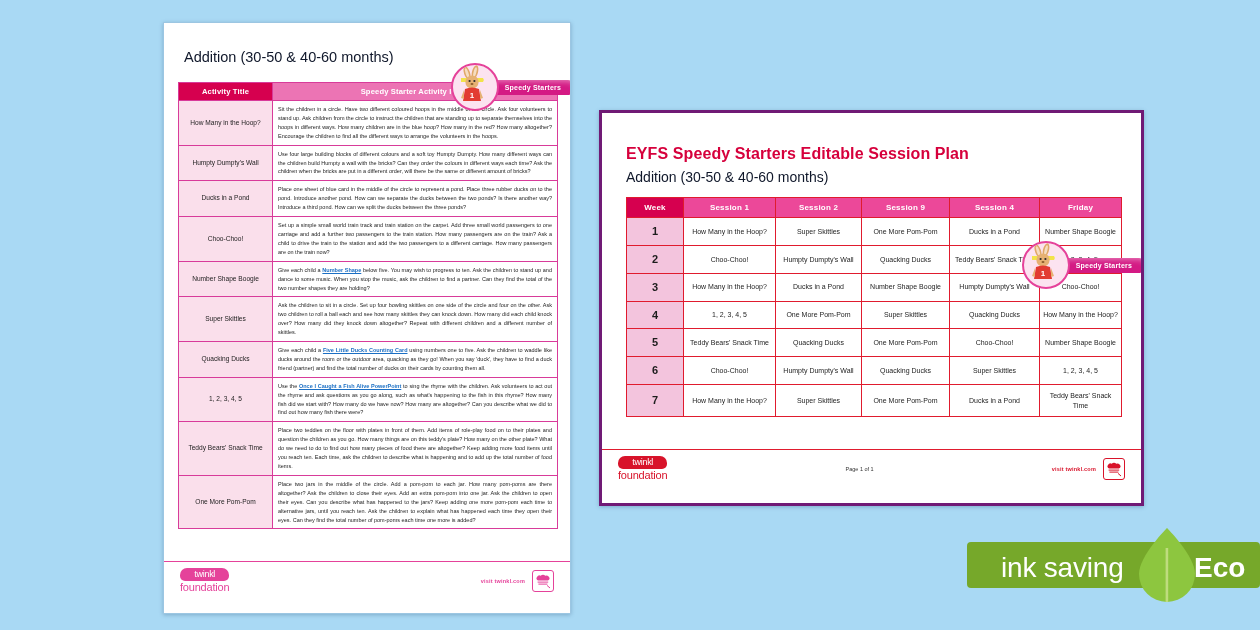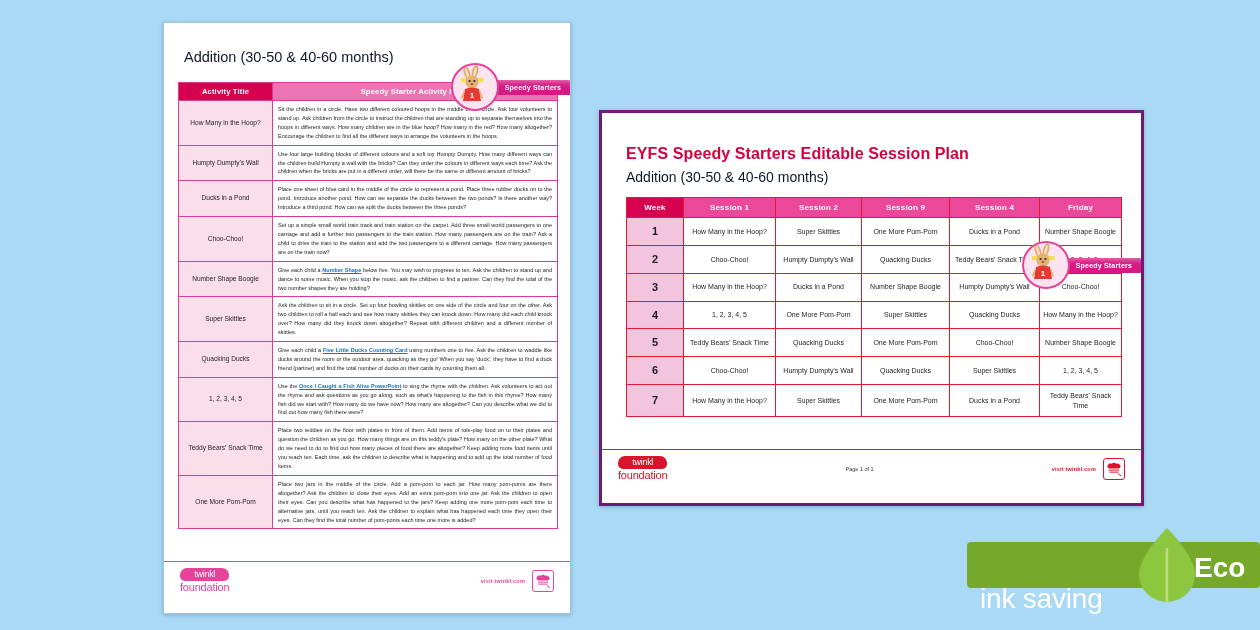--- a/index.html
+++ b/index.html
@@ -253,26 +253,25 @@
     position: absolute;
     left: 0;
     top: 12px;
     width: 293px;
     height: 46px;
     background: #76a82a;
     border-radius: 4px;
   }
   .eco-text {
     position: absolute;
-    left: 13px;
+    left: 34px;
     top: 22px;
     font-size: 28px;
     color: #ffffff;
     letter-spacing: -.2px;
-    margin-top: 31px;
   }
   .eco-leaf {
     position: absolute;
     left: 162px;
     top: -4px;
     width: 76px;
     height: 76px;
   }
   .eco-word {
     position: absolute;

